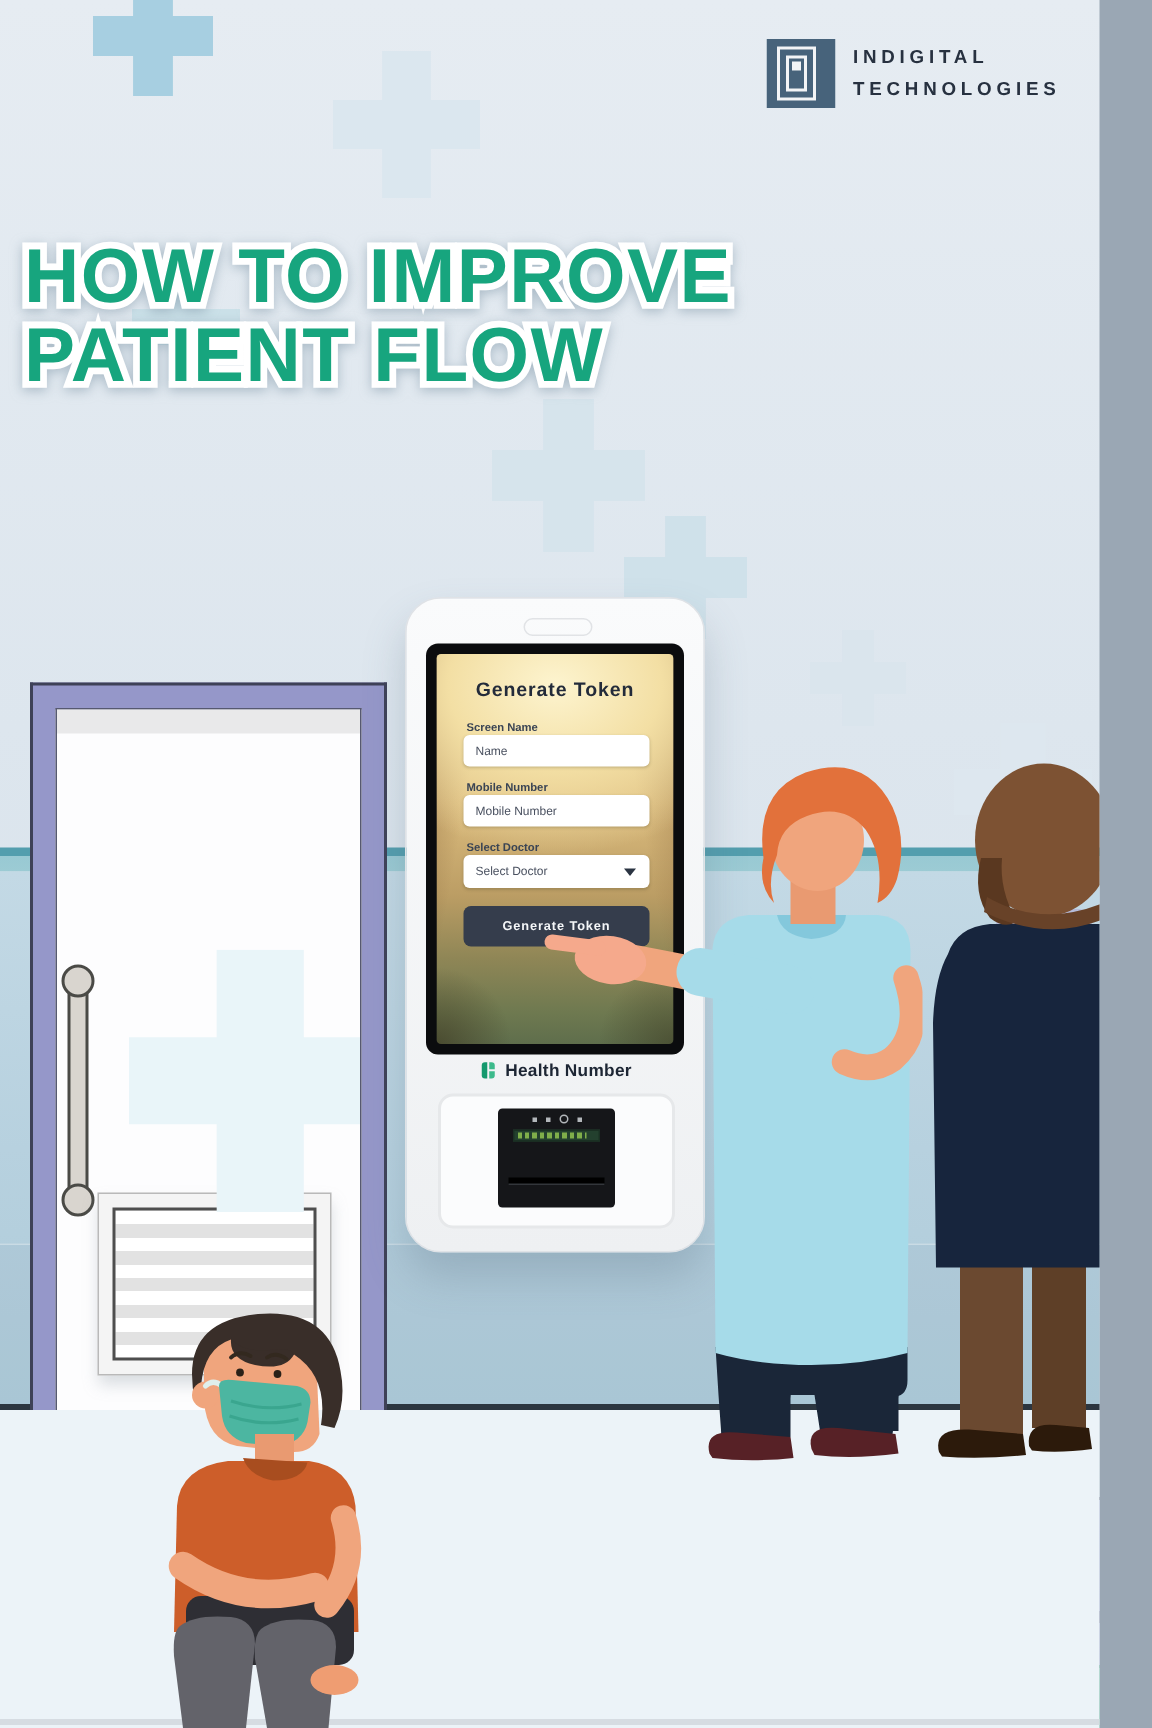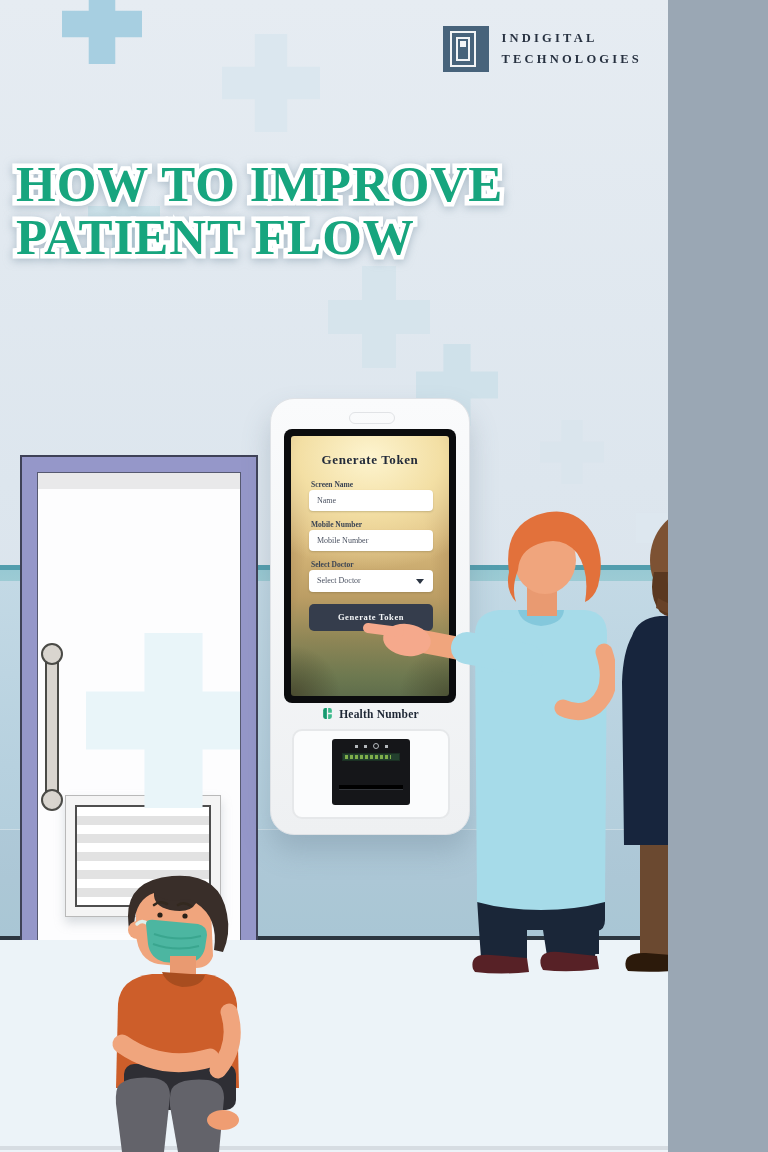--- a/index.html
+++ b/index.html
@@ -1,17 +1,17 @@
 <!DOCTYPE html>
 <html><head>
 <meta charset="utf-8">
 <style>
   html,body{margin:0;padding:0;background:#9aa7b4;}
-  #canvas{position:relative;width:668px;height:1152px;overflow:hidden;
-    font-family:Liberation Serif, serif;
+  #canvas{position:relative;width:733px;height:1152px;overflow:hidden;
+    font-family:Liberation Sans, sans-serif;
     background:linear-gradient(180deg,#e6ecf2 0%,#dde6ee 42%,#d2dee8 100%);}
   .abs{position:absolute;}
   
   .cross{position:absolute;clip-path:polygon(33.4% 0,66.6% 0,66.6% 33.4%,100% 33.4%,100% 66.6%,66.6% 66.6%,66.6% 100%,33.4% 100%,33.4% 66.6%,0 66.6%,0 33.4%,33.4% 33.4%);z-index:1;}
   
   .logo{top:26px;right:26px;display:flex;align-items:center;gap:12px;z-index:3;}
   .logo-text{color:#273140;font-weight:bold;font-size:12.5px;letter-spacing:3.2px;line-height:1.65;}
   
   .title-block{top:158px;left:16px;right:0;text-align:left;z-index:3;}
   .title-line{position:relative;height:53px;}

